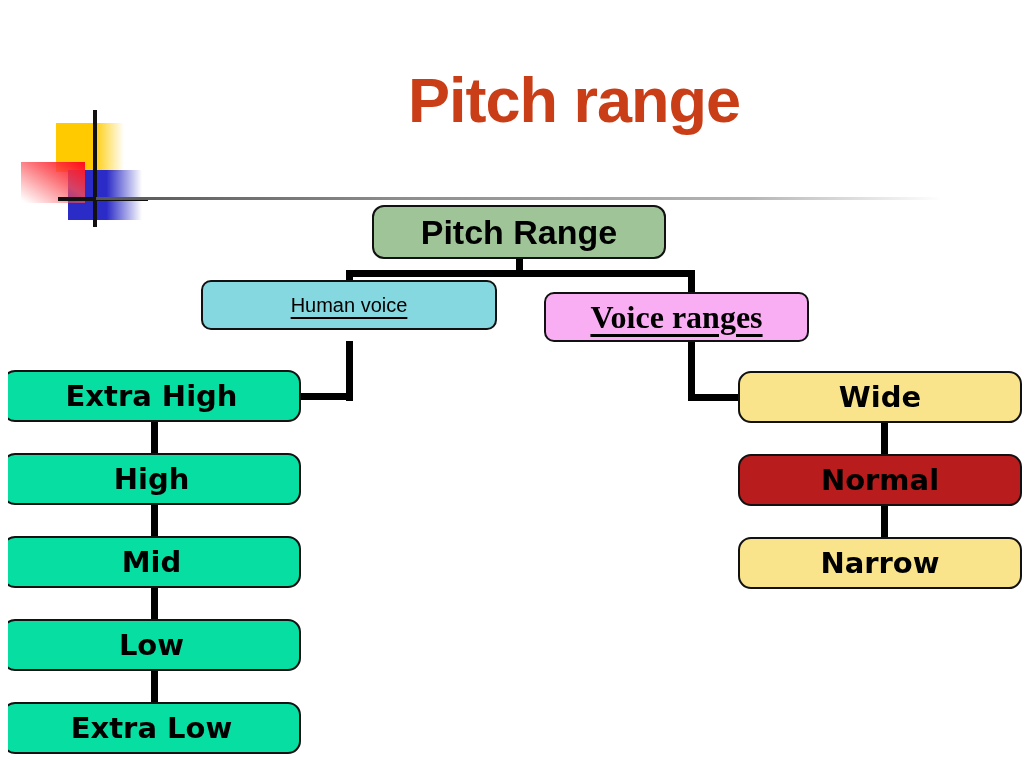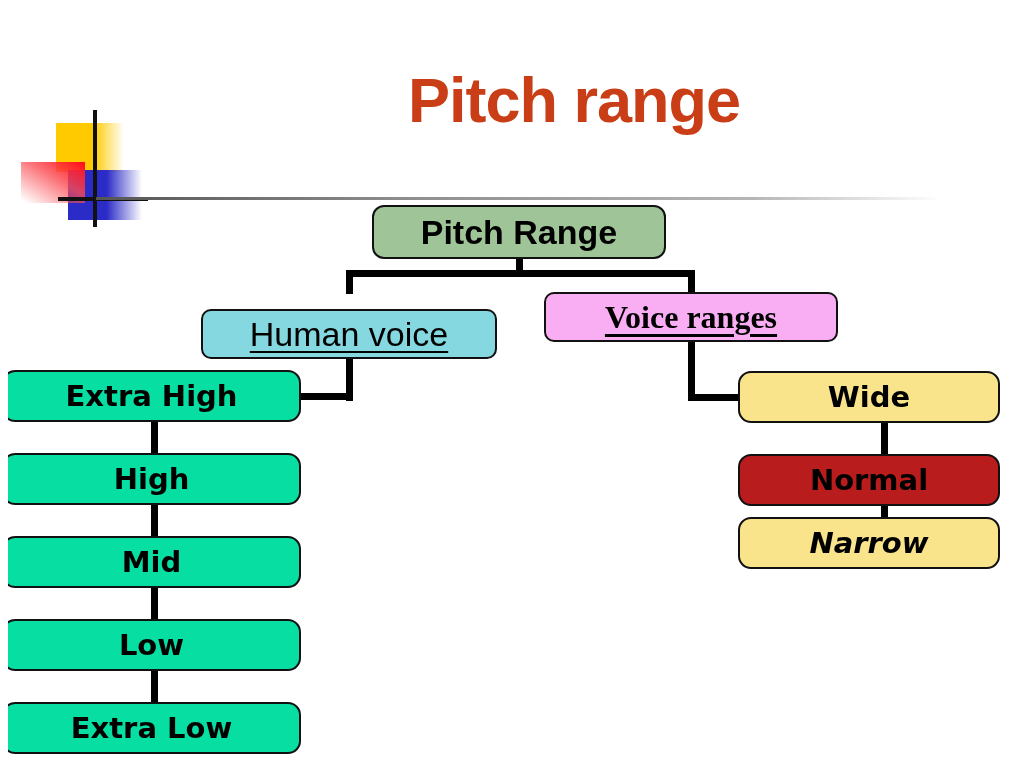--- a/index.html
+++ b/index.html
@@ -27,32 +27,32 @@
   }
   
   .conn{position:absolute;background:#000000;}
   
   .node{
     position:absolute;display:flex;align-items:center;justify-content:center;
     border:2px solid #111111;box-sizing:border-box;color:#000000;
   }
   .root-node{left:364px;top:205px;width:294px;height:54px;border-radius:12px;
     font-size:34px;font-weight:bold;font-family:"Liberation Sans",sans-serif;}
-  .hv-node{left:193px;top:309px;width:296px;height:50px;border-radius:10px;
-    font-size:34px;font-family:"Liberation Sans",sans-serif;
+  .hv-node{left:193px;top:280px;width:296px;height:50px;border-radius:10px;
+    font-size:20px;font-family:"Liberation Sans",sans-serif;
     text-decoration:underline;text-underline-offset:5px;text-decoration-thickness:2px;}
-  .vr-node{left:536px;top:292px;width:294px;height:50px;border-radius:10px;
+  .vr-node{left:536px;top:292px;width:265px;height:50px;border-radius:10px;
     font-size:32px;font-weight:bold;font-family:"Liberation Serif",serif;
     text-decoration:underline;text-underline-offset:6px;text-decoration-thickness:3px;}
   .leaf{
     font-size:29px;font-weight:bold;font-family:"DejaVu Sans",sans-serif;
     border-radius:13px;height:52px;
   }
   .leaf-left{left:-6px;width:299px;}
-  .leaf-right{left:730px;width:262px;}
+  .leaf-right{left:730px;width:284px;}
 </style>
 </head>
 <body>
 
 <div class="slide">
 
   <div class="deco deco-yellow"></div>
   <div class="deco deco-blue"></div>
   <div class="deco deco-red"></div>
   <div class="deco deco-vline"></div>
@@ -86,15 +86,15 @@
   <div class="node vr-node" style="background-color: rgb(249, 173, 242);">Voice ranges</div>
 
   <div class="node leaf leaf-left" style="top: 370px; background-color: rgb(6, 222, 162);">Extra High</div>
   <div class="node leaf leaf-left" style="top: 453px; background-color: rgb(6, 222, 162);">High</div>
   <div class="node leaf leaf-left" style="top: 536px; background-color: rgb(6, 222, 162);">Mid</div>
   <div class="node leaf leaf-left" style="top: 619px; background-color: rgb(6, 222, 162);">Low</div>
   <div class="node leaf leaf-left" style="top: 702px; background-color: rgb(6, 222, 162);">Extra Low</div>
 
   <div class="node leaf leaf-right" style="top: 371px; background-color: rgb(249, 228, 140);">Wide</div>
   <div class="node leaf leaf-right" style="top: 454px; background-color: #b91c1c;">Normal</div>
-  <div class="node leaf leaf-right" style="top: 517px; background-color: rgb(249, 228, 140); font-style: italic;">Narrow</div>
+  <div class="node leaf leaf-right" style="top: 537px; background-color: rgb(249, 228, 140);">Narrow</div>
 
 </div>
 
 </body></html>

